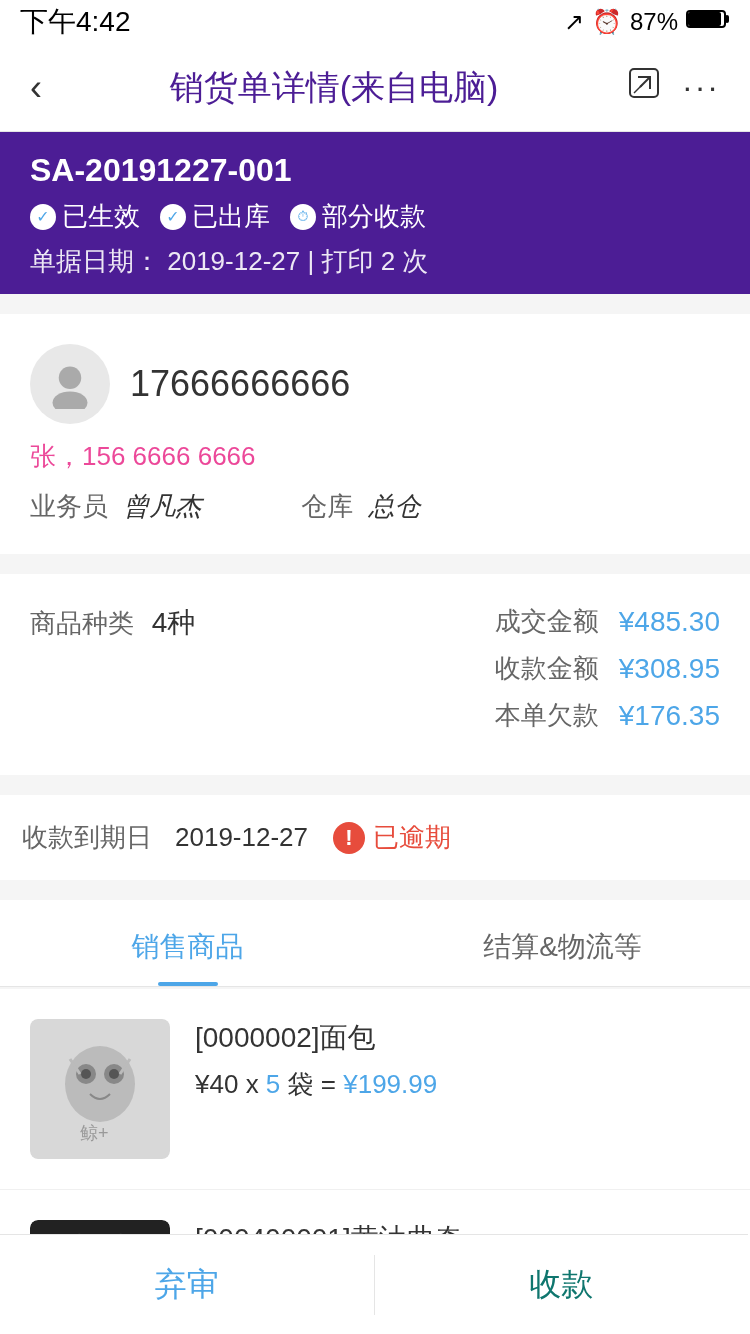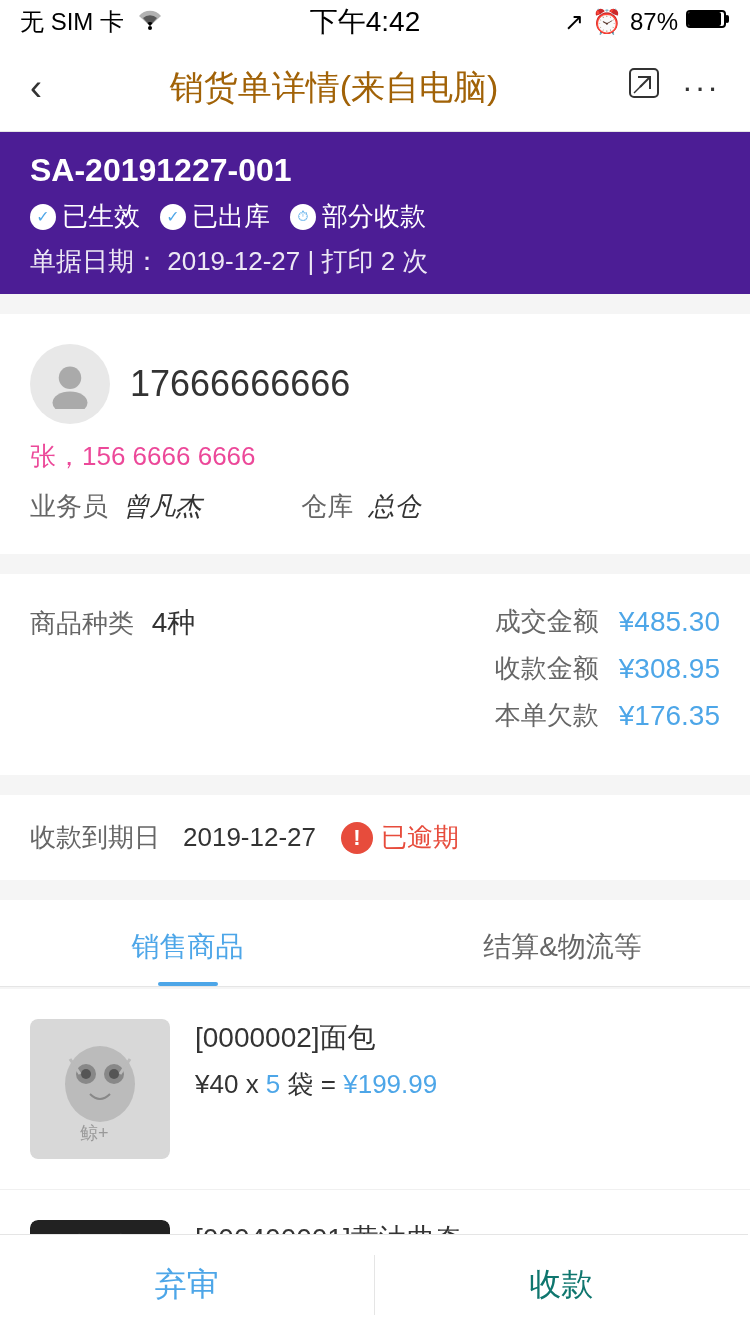--- a/index.html
+++ b/index.html
@@ -39,21 +39,21 @@
       border-bottom: 1px solid #e5e5e5;
     }
     .nav-back {
       font-size: 36px;
       color: #333;
       cursor: pointer;
     }
     .nav-title {
       font-size: 34px;
       font-weight: 500;
-      color: #a16207;
+      color: #4c1d95;
     }
     .nav-actions {
       display: flex;
       align-items: center;
       gap: 20px;
     }
     .nav-icon {
       font-size: 36px;
       color: #333;
     }
@@ -162,21 +162,21 @@
       align-items: center;
       margin-bottom: 12px;
       gap: 20px;
     }
     .summary-row-label { font-size: 26px; color: #666; }
     .summary-row-value { font-size: 28px; color: #4da6e8; }
 
     
     .due-section {
       background: #fff;
-      padding: 25px 30px;
+      padding: 25px 22px;
       margin-top: 20px;
       display: flex;
       align-items: center;
       gap: 15px;
       font-size: 26px;
       color: #666;
     }
     .due-label { color: #666; }
     .due-date { color: #333; margin-left: 8px; }
     .overdue-badge {
@@ -308,31 +308,20 @@
     .bottom-divider {
       width: 1px;
       height: 60px;
       background: #e5e5e5;
     }
   </style>
 </head>
 <body>
 
 <div class="status-bar">
-  <div class="status-left">
-    <span>无 SIM 卡</span>
-    <span>
-      <svg width="32" height="22" viewBox="0 0 32 22" fill="none">
-        <path d="M16 18l2.5-3a4 4 0 00-5 0L16 18z" fill="#000"></path>
-        <path d="M16 18L9 10a10 10 0 0114 0L16 18z" fill="#000" opacity="0.5"></path>
-        <path d="M16 18L5 8a14 14 0 0122 0L16 18z" fill="#000" opacity="0.3"></path>
-        <circle cx="16" cy="20" r="2" fill="#000"></circle>
-      </svg>
-    </span>
-  </div>
   <div class="status-center">下午4:42</div>
   <div class="status-right">
     <span>↗</span>
     <span>⏰</span>
     <span>87%</span>
     <span>
       <svg width="44" height="22" viewBox="0 0 44 22">
         <rect x="1" y="3" width="38" height="16" rx="3" ry="3" stroke="#000" stroke-width="2" fill="none"></rect>
         <rect x="39" y="7" width="4" height="8" rx="2" fill="#000"></rect>
         <rect x="2" y="4" width="33" height="14" rx="2" fill="#000"></rect>

